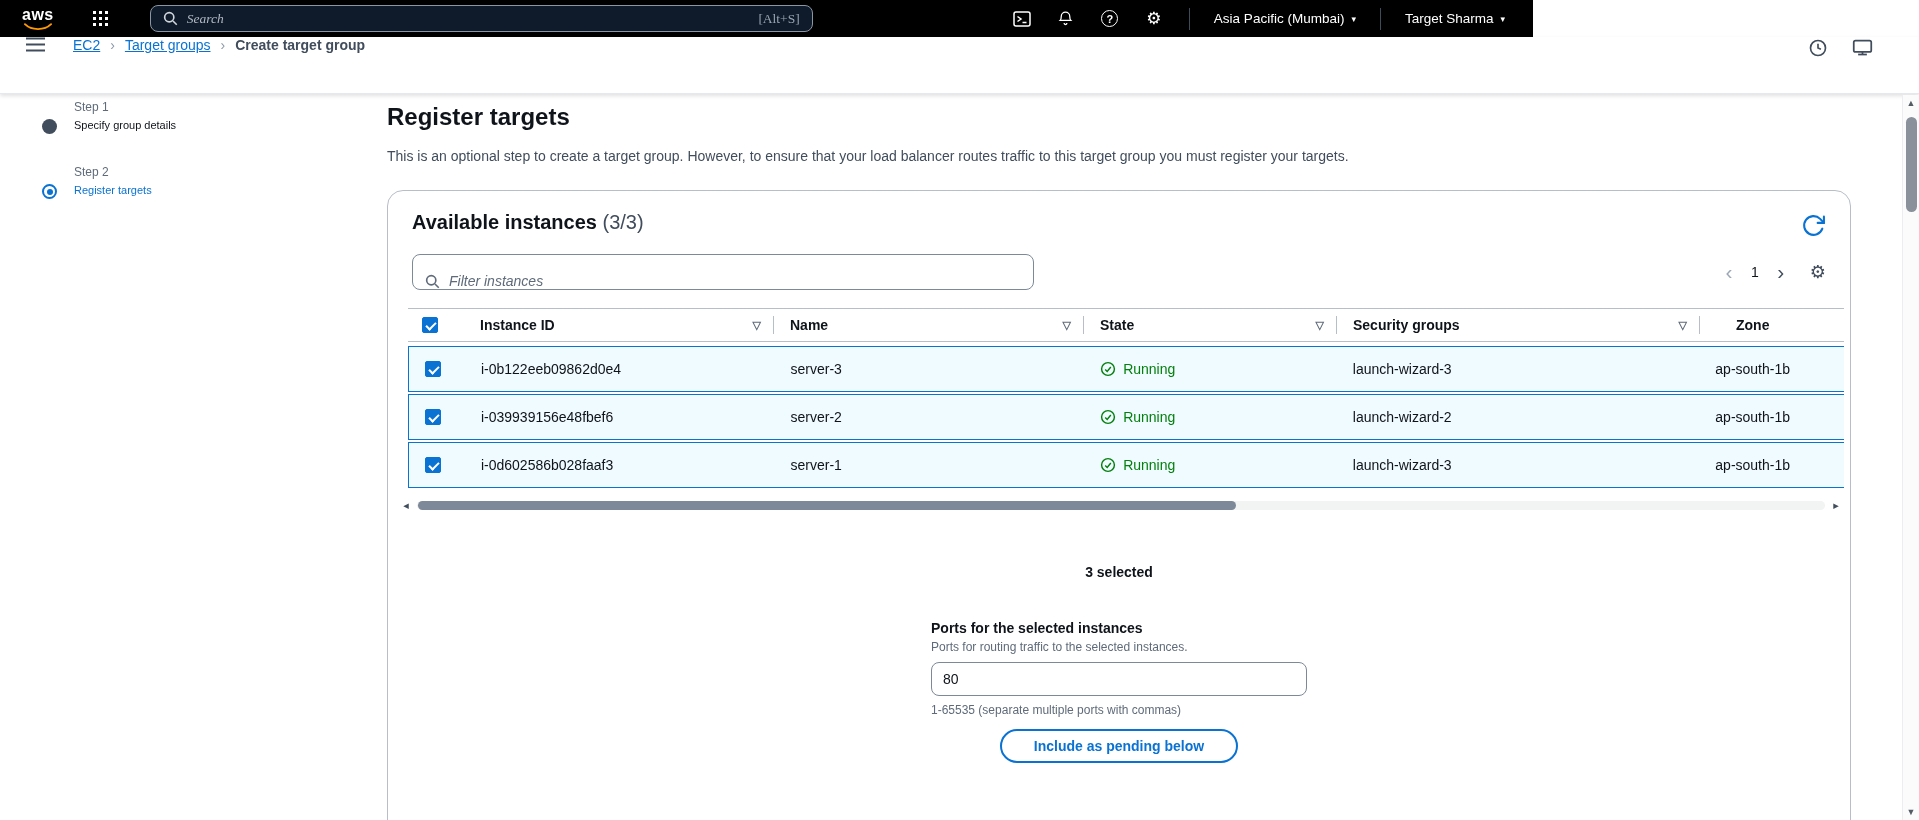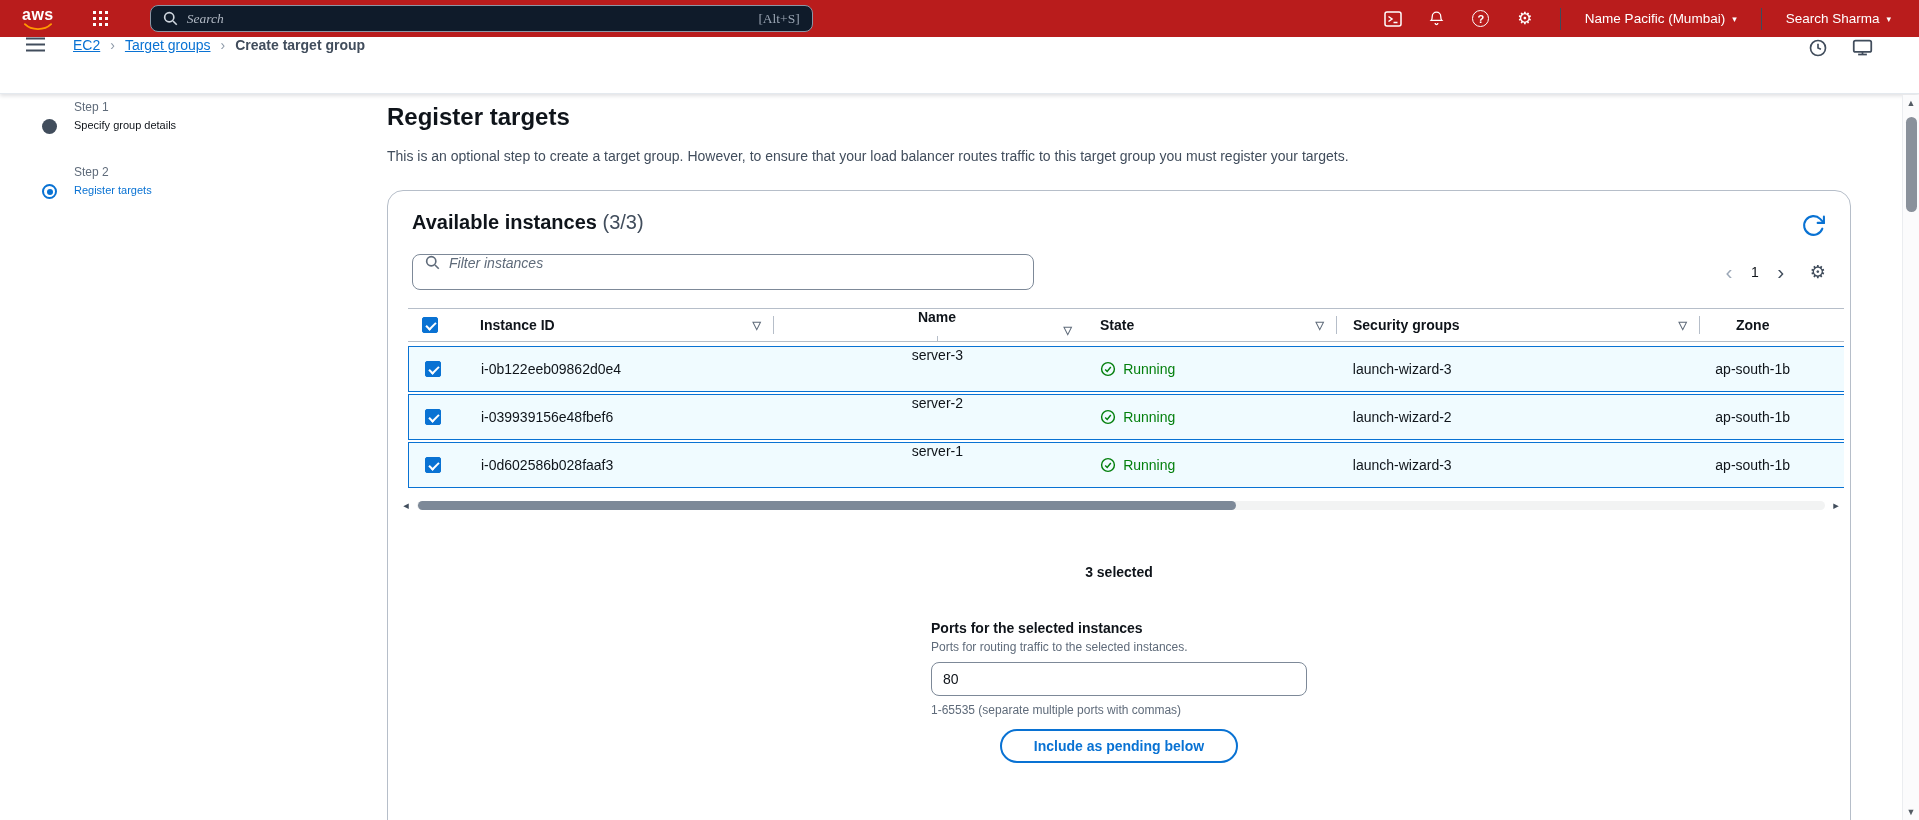--- a/index.html
+++ b/index.html
@@ -2,21 +2,21 @@
 <html><head>
 <meta charset="utf-8">
 <style>
   *{box-sizing:border-box;margin:0;padding:0;}
   html,body{width:1919px;height:820px;overflow:hidden;background:#fff;
     font-family:"Liberation Sans",sans-serif;}
   button{font-family:inherit;background:none;border:none;cursor:pointer;padding:0;}
   input{font-family:inherit;}
 
   
-  .topbar{position:absolute;top:0;left:0;width:1919px;height:37px;background:#b91c1c;
+  .topbar{position:absolute;top:0;left:0;width:1533px;height:37px;background:#000000;
     display:flex;align-items:center;color:#fff;z-index:20;}
   .logo{display:flex;flex-direction:column;align-items:center;margin-left:22px;line-height:1;}
   .logo-text{font-weight:bold;font-size:16px;letter-spacing:.5px;color:#fff;}
   .tb-icon{width:38px;height:30px;display:flex;align-items:center;justify-content:center;color:#fff;}
   .apps-btn{margin-left:28px;}
   .tb-search{width:663px;height:27px;margin-left:30px;border:1px solid #8b96a5;border-radius:8px;
     display:flex;align-items:center;padding:0 12px;gap:9px;background:#0f1b2a;cursor:text;font-family:Liberation Serif, serif;}
   .tb-search-ph{color:#b0b8c3;font-style:italic;font-size:13.5px;}
   .tb-search-sc{margin-left:auto;color:#99a4b2;font-size:13.5px;}
   .tb-right{margin-left:auto;display:flex;align-items:center;margin-right:20px;gap:6px;}
@@ -54,39 +54,39 @@
 
   
   .card{position:absolute;left:387px;top:190px;width:1464px;height:690px;background:#fff;
     border:1px solid #b6bec9;border-radius:16px;}
   .card-head{display:flex;align-items:flex-start;padding:20px 24px 0 24px;}
   .card-title{font-size:20px;font-weight:700;color:#0f141a;}
   .card-count{font-weight:400;color:#414d5c;}
   .refresh-btn{margin-left:auto;margin-top:2px;display:flex;}
   .toolbar{display:flex;align-items:center;padding:16px 24px 0 24px;}
   .filter-box{width:622px;height:36px;border:1px solid #7d8998;border-radius:8px;
-    display:flex;align-items:flex-start;padding:0 12px;gap:9px;background:#fff;}
+    display:flex;align-items:flex-end;padding:0 12px;gap:9px;background:#fff;}
   .filter-input{border:none;outline:none;flex:1;font-size:14px;color:#0f141a;background:transparent;}
   .filter-input::placeholder{color:#5f6b7a;font-style:italic;}
   .pager{margin-left:auto;display:flex;align-items:center;gap:6px;}
   .pg-btn{font-size:21px;color:#414d5c;width:22px;text-align:center;line-height:22px;}
   .pg-btn.disabled{color:#9ba7b6;cursor:default;}
   .pg-num{font-size:14px;color:#0f141a;padding:0 5px;}
   .pg-gear{font-size:18px;color:#414d5c;margin-left:12px;line-height:1;}
 
   
   .table-wrap{margin:18px 8px 0 20px;overflow:hidden;width:1436px;}
   .tbl{width:1545px;}
   .thead{display:flex;align-items:center;height:34px;border-top:1px solid #b6bec9;border-bottom:1px solid #b6bec9;}
   .th{display:flex;align-items:center;font-size:14px;font-weight:700;color:#0f141a;height:100%;padding-left:16px;}
   .sort{margin-left:auto;margin-right:12px;font-size:11px;color:#5f6b7a;line-height:1;}
   .divider{width:1px;height:18px;background:#b6bec9;}
   .col-cb{width:56px;padding-left:14px;}
   .col-id{width:310px;}
-  .col-name{width:310px;flex-direction:column;}
+  .col-name{width:310px;}
   .col-state{width:253px;}
   .col-sg{width:363px;}
   .col-zone{width:253px;padding-left:36px;}
   .tbody{margin-top:4px;}
   .row{display:flex;align-items:center;height:46px;background:#f0fbff;border:1px solid #0972d3;
     margin-bottom:2px;font-size:14px;color:#0f141a;}
   .td{padding-left:16px;display:flex;align-items:center;height:100%;}
   .state-ok{display:flex;align-items:center;gap:7px;color:#037f0c;}
   .cb{appearance:none;-webkit-appearance:none;width:16px;height:16px;border:1px solid #0972d3;
     border-radius:2px;background:#0972d3;position:relative;cursor:pointer;flex:none;}
@@ -164,26 +164,26 @@
       </svg>
     </button>
     <button class="tb-icon">
       <span class="help-circle">?</span>
     </button>
     <button class="tb-icon">
       <span class="gear-glyph">⚙</span>
     </button>
     <div class="tb-sep"></div>
     <button class="tb-menu">
-      <span>Name Pacific (Mumbai)</span>
+      <span>Asia Pacific (Mumbai)</span>
       <span class="caret">▾</span>
     </button>
     <div class="tb-sep"></div>
     <button class="tb-menu">
-      <span>Search Sharma</span>
+      <span>Target Sharma</span>
       <span class="caret">▾</span>
     </button>
   </div>
 </div>
 
 <div class="crumbbar">
   <button class="hamburger">
     <svg width="19" height="15" viewBox="0 0 19 15" stroke="#414d5c" stroke-width="2">
       <line x1="0" y1="1.5" x2="19" y2="1.5"></line>
         <line x1="0" y1="7.5" x2="19" y2="7.5"></line>

